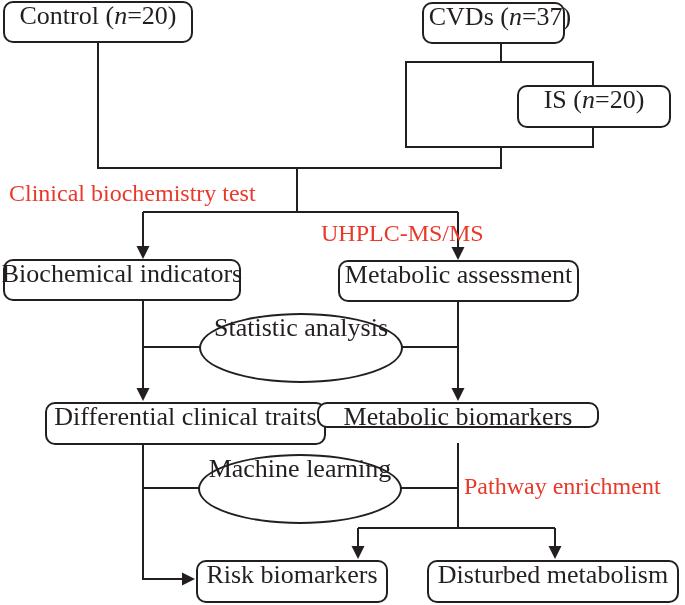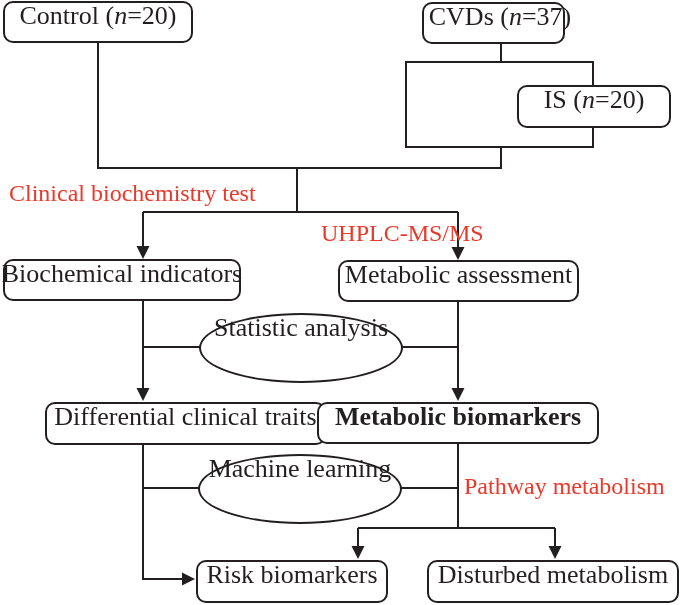--- a/index.html
+++ b/index.html
@@ -144,29 +144,29 @@
   </div>
 
   <div class="node ellipse" style="left:199px; top:313px; width:204px; height:70px;">
     <span>Statistic analysis</span>
   </div>
 
   <div class="node" style="left:2px; top:402px; width:281px; height:43px;margin-left:43px;">
     <span>Differential clinical traits</span>
   </div>
 
-  <div class="node" style="left:317px; top:402px; width:282px; height:42px;font-weight:bold;">
+  <div class="node" style="left:317px; top:402px; width:282px; height:26px;">
     <span>Metabolic biomarkers</span>
   </div>
 
   <div class="node ellipse" style="left:198px; top:454px; width:204px; height:70px;">
     <span>Machine learning</span>
   </div>
 
-  <div class="red-label" style="left:464px; top:474px;">Pathway metabolism</div>
+  <div class="red-label" style="left:464px; top:474px;">Pathway enrichment</div>
 
   <div class="node" style="left:196px; top:560px; width:192px; height:43px;">
     <span>Risk biomarkers</span>
   </div>
 
   <div class="node" style="left:427px; top:560px; width:252px; height:43px;">
     <span>Disturbed metabolism</span>
   </div>
 
 </div>

